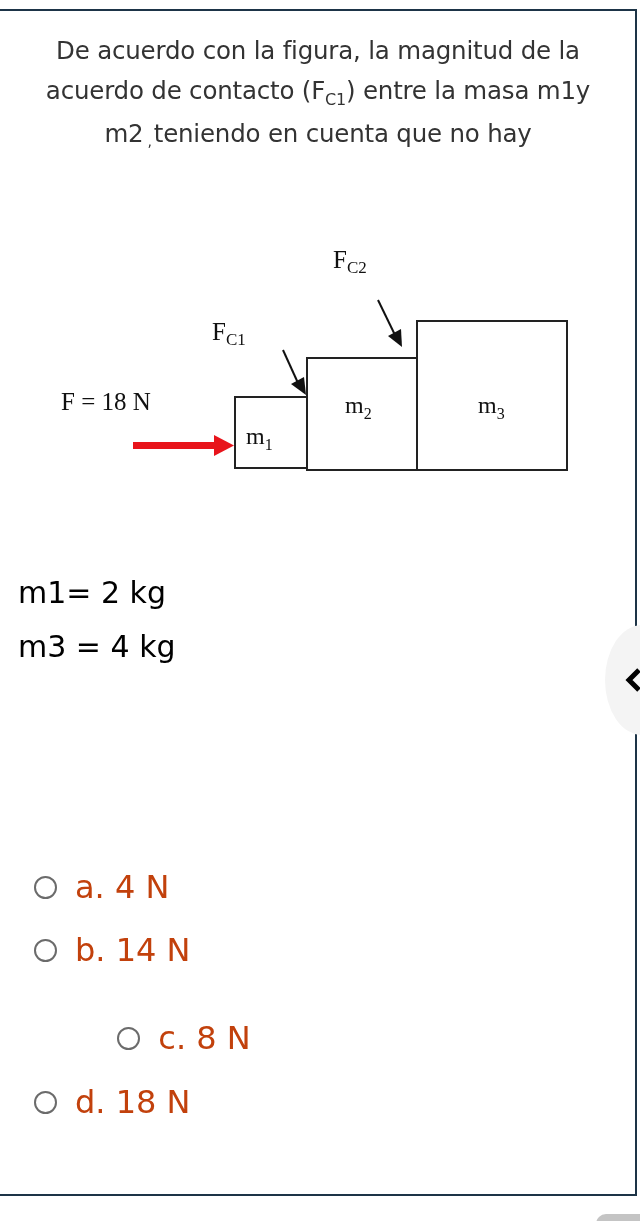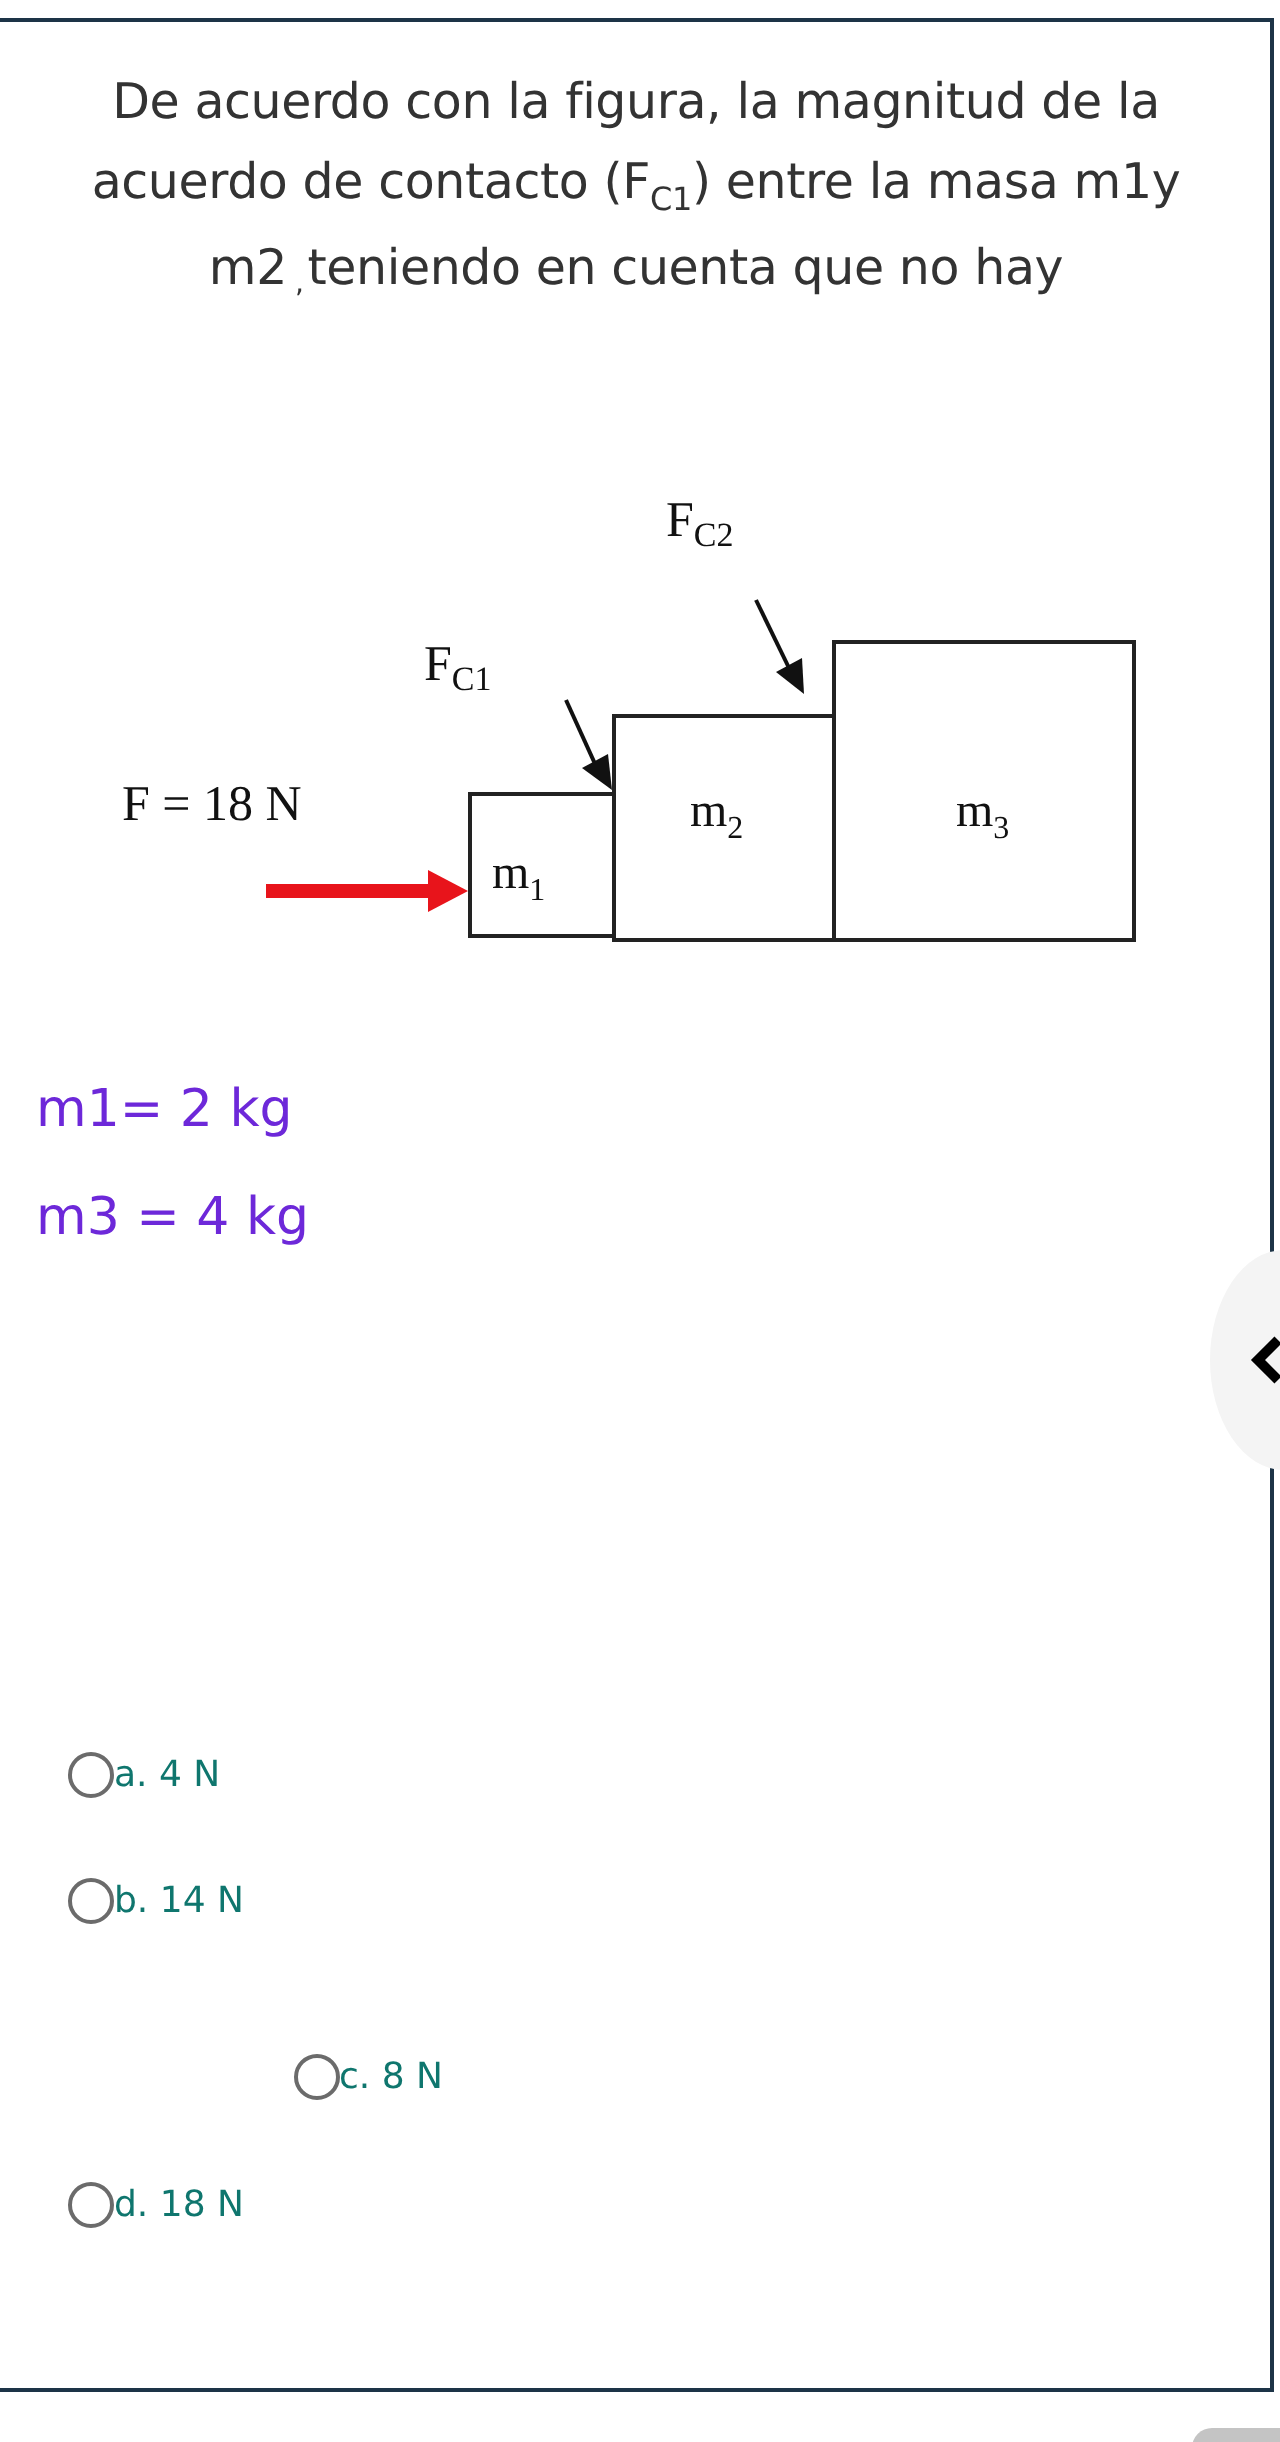--- a/index.html
+++ b/index.html
@@ -57,24 +57,24 @@
       height: 500px;
       pointer-events: none;
     }
     .diagram text {
       font-family: "Liberation Serif", "DejaVu Serif", serif;
       fill: #111111;
     }
     .masses {
       position: absolute;
       left: 18px;
-      top: 528px;
-      font-size: 26px;
+      top: 566px;
+      font-size: 30px;
       line-height: 54px;
-      color: #6d28d9;
+      color: #000000;
     }
     .mass-line {
       height: 54px;
     }
     .drawer-toggle {
       position: absolute;
       left: 605px;
       top: 625px;
       width: 74px;
       height: 110px;
@@ -104,22 +104,23 @@
     .radio {
       width: 23px;
       height: 23px;
       border-radius: 50%;
       border: 2px solid #6b6b6b;
       box-sizing: border-box;
       background: #ffffff;
       flex: 0 0 auto;
     }
     .option-label {
-      font-size: 18px;
-      color: #0f766e;
+      margin-left: 18px;
+      font-size: 32px;
+      color: #c2410c;
     }
     .bottom-pill {
       position: absolute;
       left: 596px;
       top: 1214px;
       width: 60px;
       height: 20px;
       border-radius: 10px;
       background: #c4c4c4;
     }

